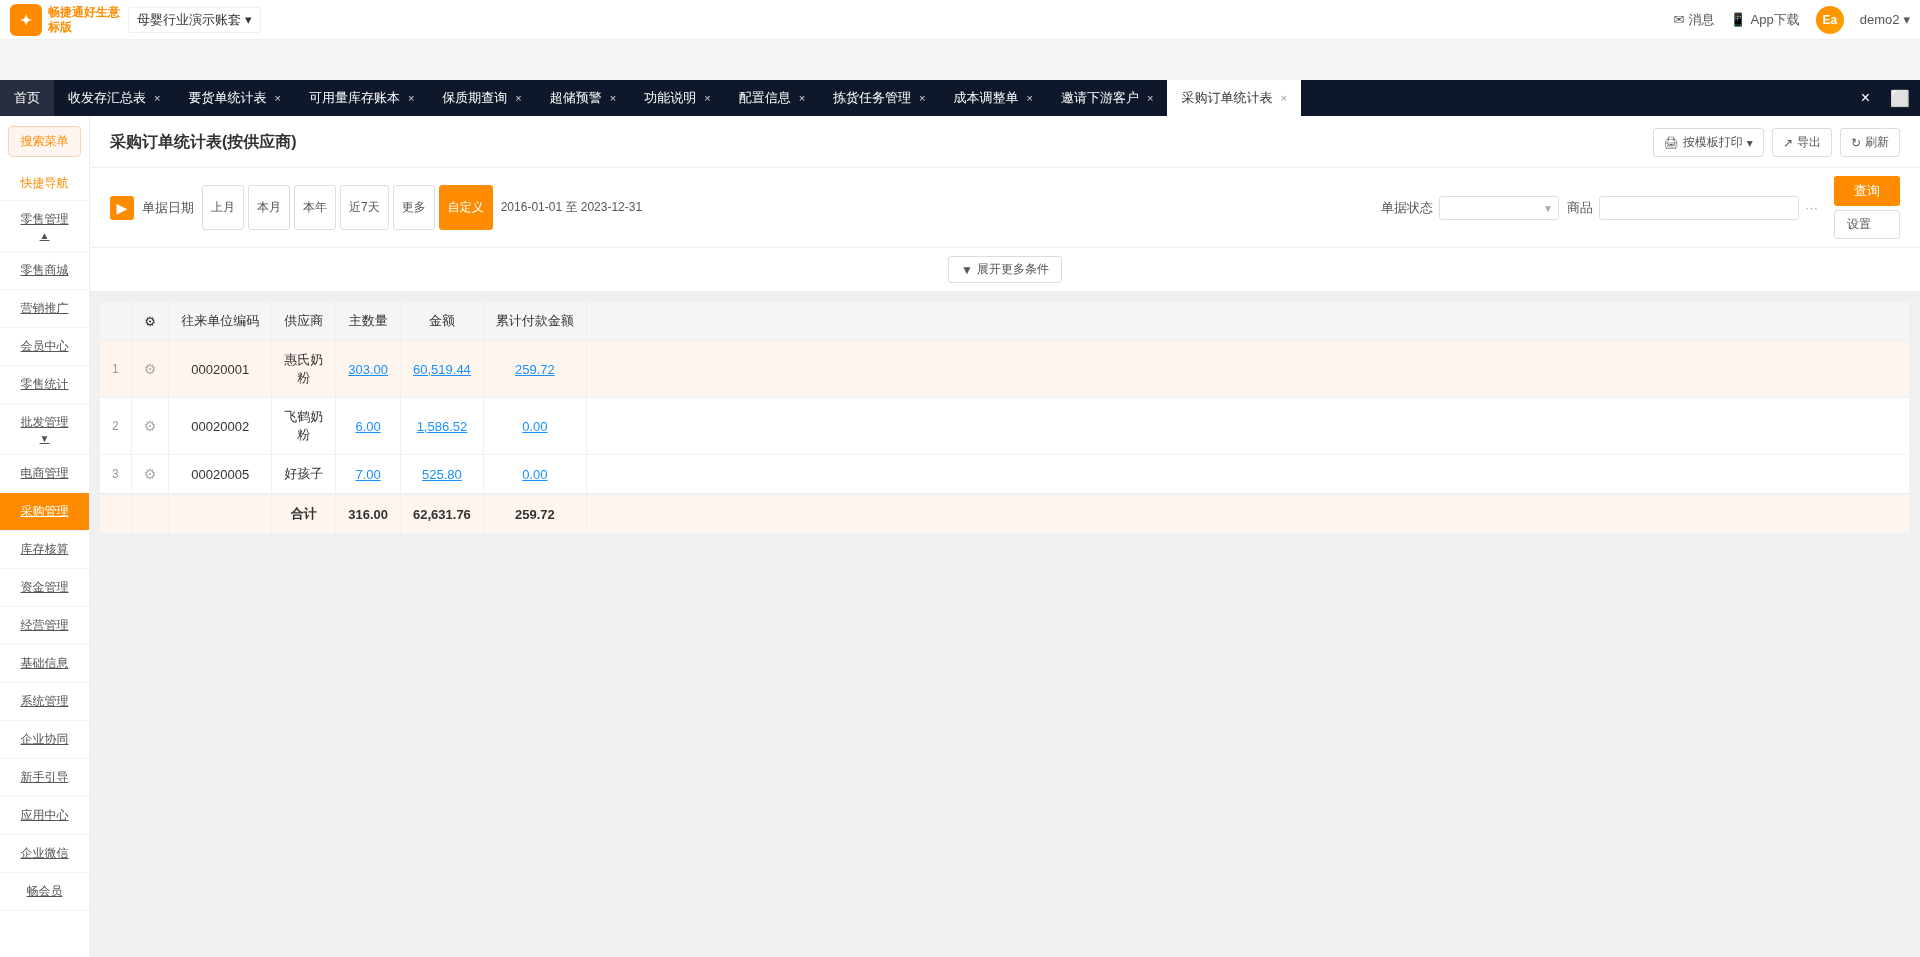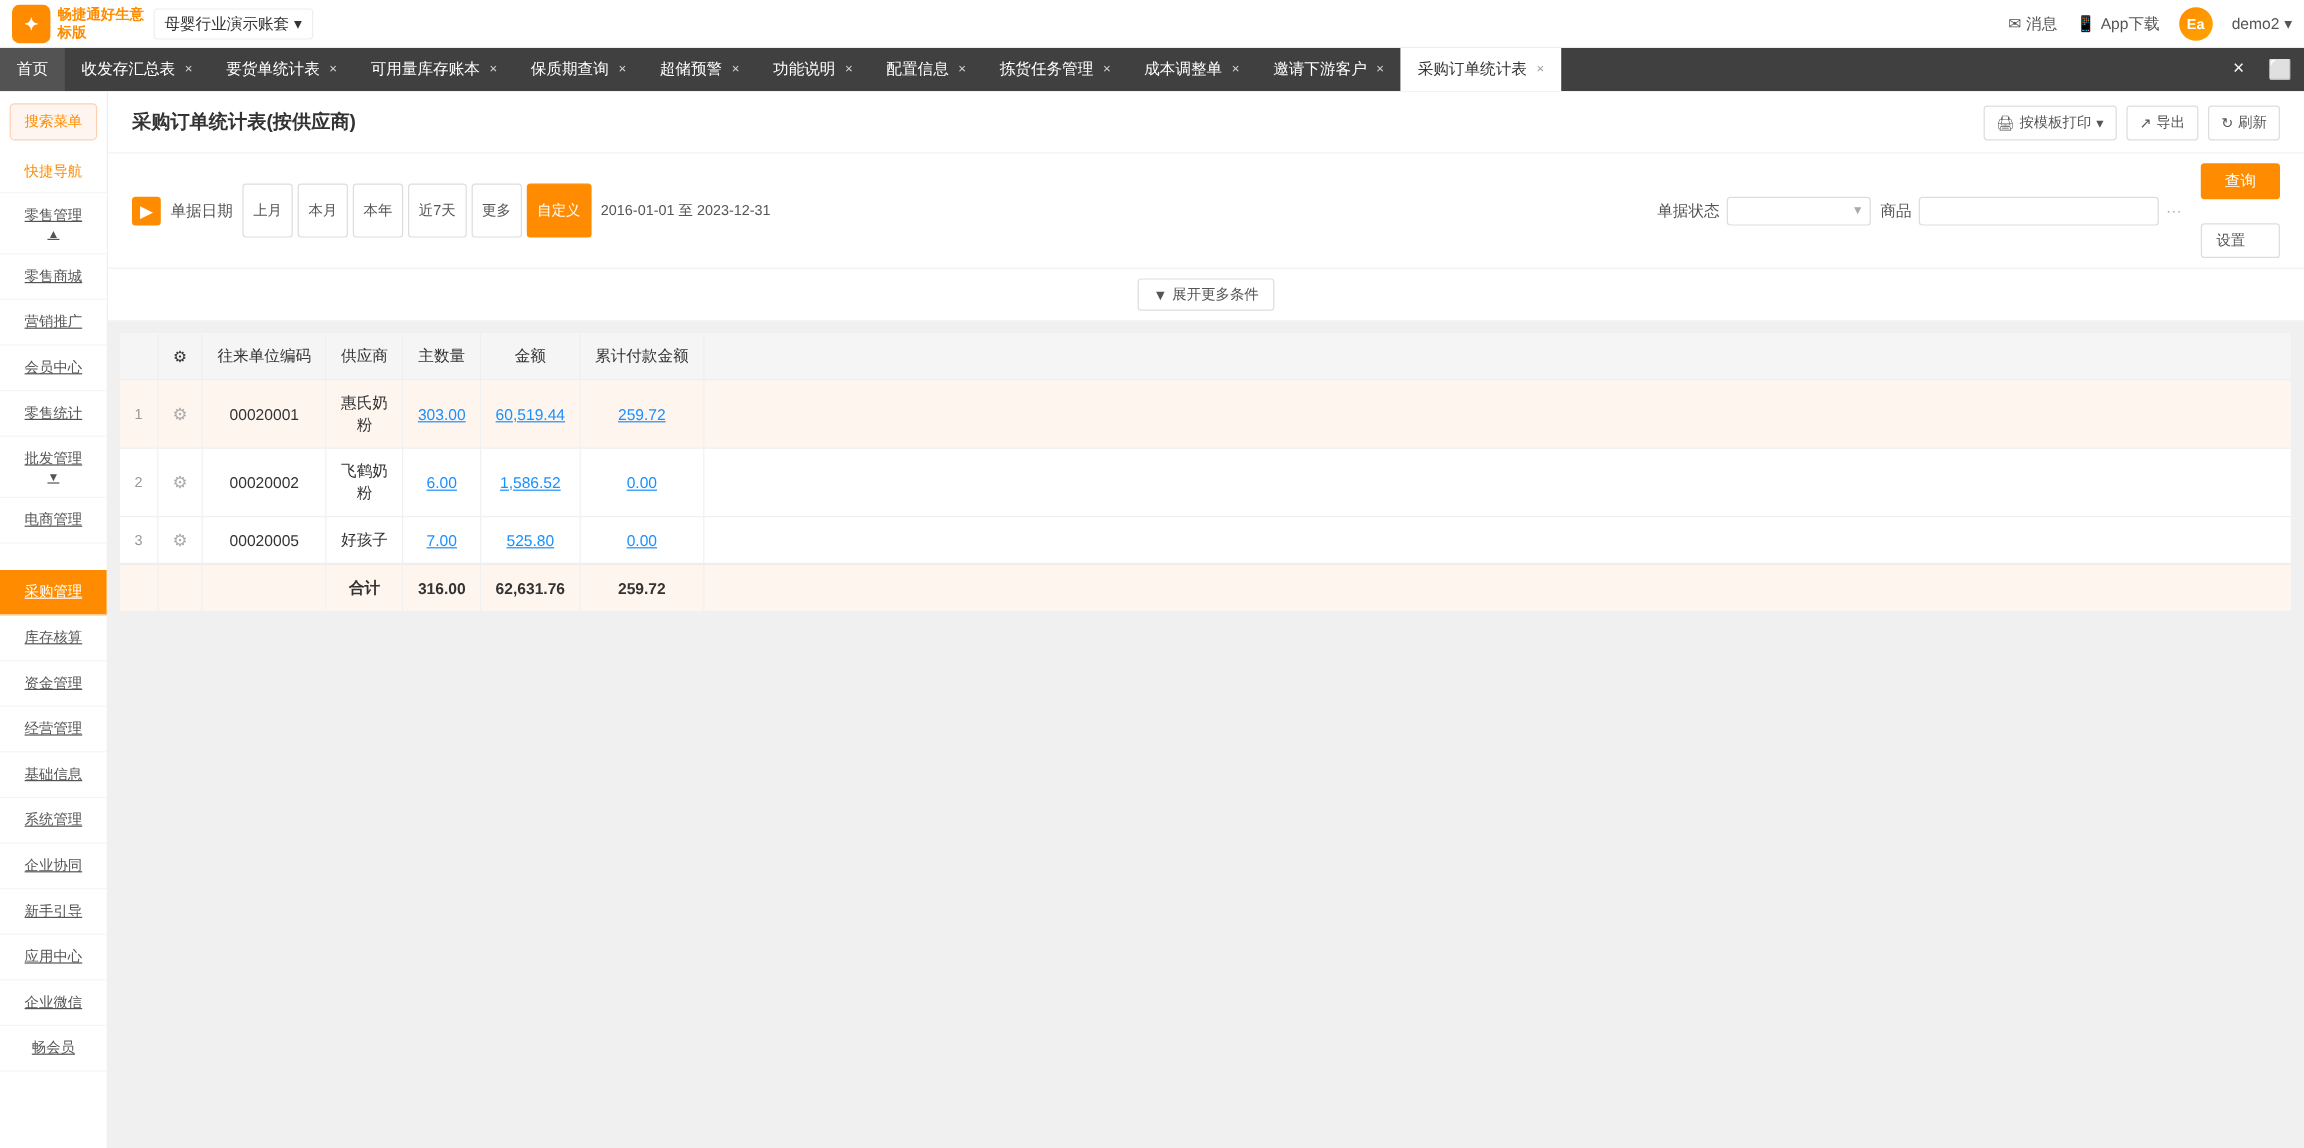--- a/index.html
+++ b/index.html
@@ -10,39 +10,39 @@
     .top-bar-left { display: flex; align-items: center; gap: 8px; }
     .logo-area { display: flex; align-items: center; gap: 6px; }
     .logo-icon { width: 32px; height: 32px; background: #ff8c00; border-radius: 6px; display: flex; align-items: center; justify-content: center; color: white; font-size: 14px; font-weight: bold; }
     .logo-text { color: #ff8c00; font-size: 12px; font-weight: bold; line-height: 1.2; }
     .store-selector { display: flex; align-items: center; gap: 4px; color: #333; font-size: 13px; cursor: pointer; border: 1px solid #eee; padding: 3px 8px; border-radius: 3px; }
     .top-bar-right { display: flex; align-items: center; gap: 16px; }
     .top-right-item { display: flex; align-items: center; gap: 4px; color: #555; font-size: 13px; cursor: pointer; }
     .avatar { width: 28px; height: 28px; border-radius: 50%; background: linear-gradient(135deg, #ff8c00, #ffa500); display: flex; align-items: center; justify-content: center; color: white; font-size: 12px; font-weight: bold; }
 
     
-    .nav-tabs { height: 36px; background: #404040; display: flex; align-items: center; overflow: hidden; }
+    .nav-tabs { height: 36px; background: #0f172a; display: flex; align-items: center; overflow: hidden; margin-top: 40px; }
     .nav-tab { padding: 0 14px; height: 36px; display: flex; align-items: center; color: white; font-size: 13px; cursor: pointer; white-space: nowrap; position: relative; gap: 4px; }
     .nav-tab.active { background: white; color: #333; align-items: center; }
     .nav-tab-close { font-size: 11px; color: rgba(255,255,255,0.8); margin-left: 4px; }
     .nav-tab.active .nav-tab-close { color: #999; }
     .nav-tab-home { background: rgba(255,255,255,0.1); }
     .nav-end-btns { margin-left: auto; display: flex; align-items: center; }
     .nav-end-btn { color: white; font-size: 16px; padding: 0 10px; cursor: pointer; height: 36px; display: flex; align-items: center; }
 
     
     .main-layout { display: flex; flex: 1; overflow: hidden; }
 
     
     .sidebar { width: 90px; background: white; border-right: 1px solid #eee; display: flex; flex-direction: column; overflow-y: auto; }
     .sidebar-search { padding: 10px 8px; }
     .sidebar-search-btn { width: 100%; padding: 6px 4px; background: #fff5f0; border: 1px solid #ffd0b0; border-radius: 4px; color: #ff8c00; font-size: 12px; text-align: center; cursor: pointer; }
     .sidebar-nav-btn { padding: 8px 8px; text-align: center; color: #ff8c00; font-size: 12px; cursor: pointer; border-bottom: 1px solid #f5f5f5; }
     .sidebar-item { padding: 10px 8px; text-align: center; color: #555; font-size: 12px; cursor: pointer; border-bottom: 1px solid #f5f5f5; display: flex; flex-direction: column; align-items: center; gap: 2px; text-decoration: underline; }
-    .sidebar-item.active { background: #ff8c00; color: white; margin-top: 22px; }
+    .sidebar-item.active { background: #ff8c00; color: white; }
 
     
     .content { flex: 1; display: flex; flex-direction: column; overflow: hidden; background: #f5f5f5; }
 
     
     .page-header { background: white; padding: 12px 20px 0; border-bottom: 1px solid #eee; }
     .page-title-row { display: flex; align-items: center; justify-content: space-between; margin-bottom: 10px; }
     .page-title { font-size: 16px; font-weight: bold; color: #333; }
     .page-header-actions { display: flex; align-items: center; gap: 8px; }
     .btn-print { display: flex; align-items: center; gap: 4px; border: 1px solid #ddd; background: white; padding: 5px 10px; border-radius: 3px; color: #555; font-size: 12px; cursor: pointer; }
@@ -293,21 +293,21 @@
           </select>
         </div>
       </div>
 
       <div class="filter-goods">
         <span class="filter-goods-label">商品</span>
         <input class="filter-goods-input" type="text" style="">
         <span style="color:#aaa;cursor:pointer;">···</span>
       </div>
 
-      <div style="display:flex;flex-direction:column;gap:20px;margin-left:8px;">
+      <div style="display:flex;flex-direction:column;gap:4px;margin-left:8px;">
         <button class="btn-search-main">查询</button>
         <button class="btn-settings">设置</button>
       </div>
     </div>
 
     <div class="filter-expand-row">
       <button class="expand-btn">
         <span>▼</span>
         <span>展开更多条件</span>
       </button>

